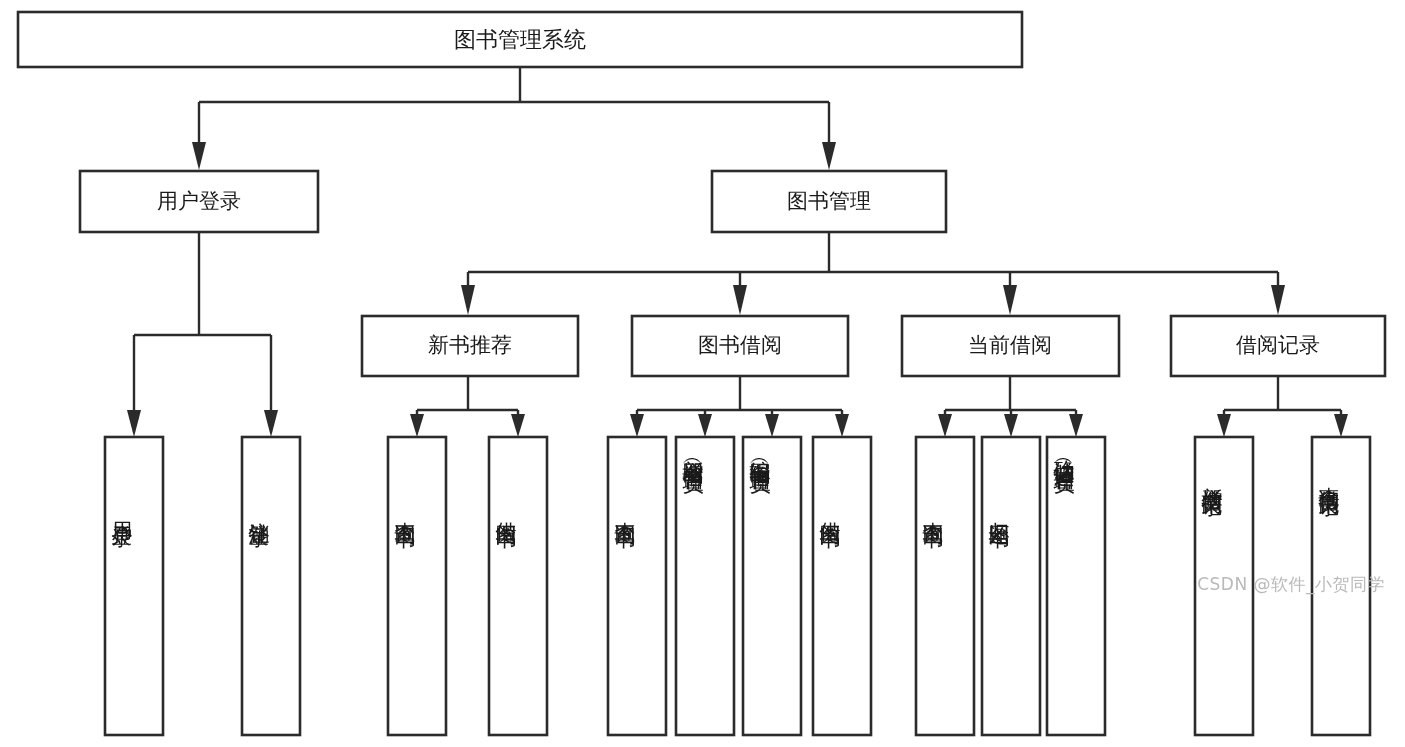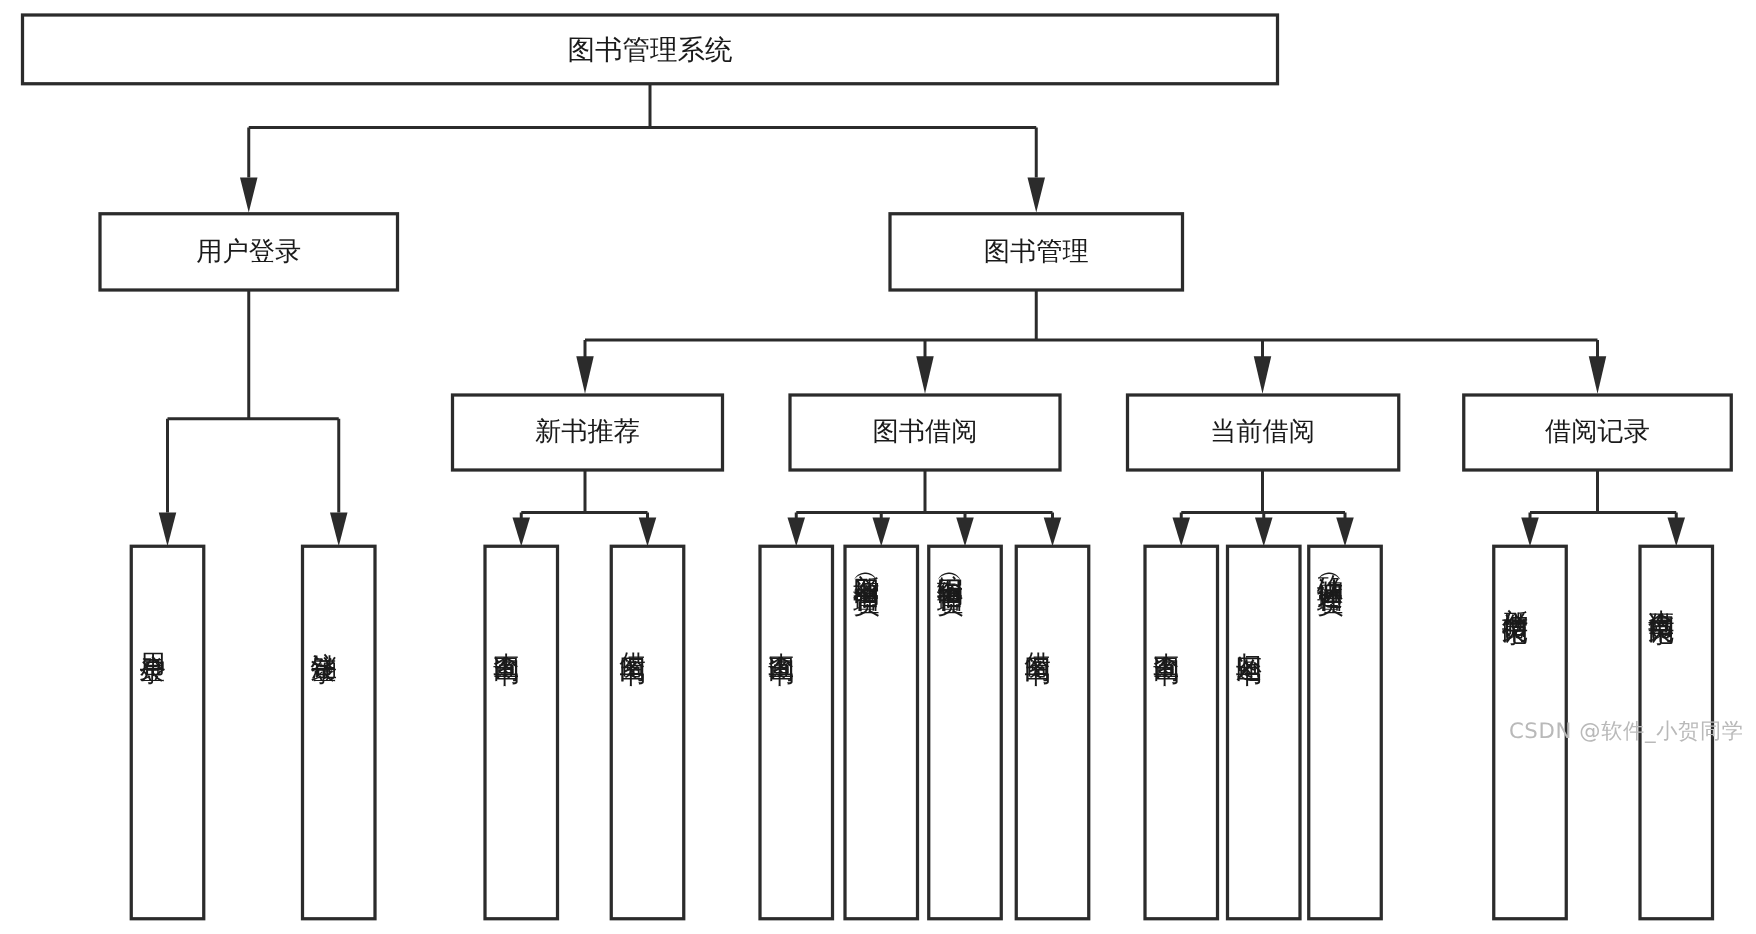--- a/index.html
+++ b/index.html
@@ -65,21 +65,21 @@
     font-family: "DejaVu Sans", "Liberation Sans", sans-serif;
     font-size: 21px;
     line-height: 1.05;
     color: #1a1a1a;
     letter-spacing: 2px;
     white-space: nowrap;
     pointer-events: none;
   }
   .watermark {
     position: absolute;
-    right: 10px;
+    right: 20px;
     bottom: 6px;
     font-family: "DejaVu Sans", "Liberation Sans", sans-serif;
     font-size: 17px;
     color: #b9b9b9;
     white-space: nowrap;
     letter-spacing: 0.5px;
   }
 </style>
 </head>
 <body>

